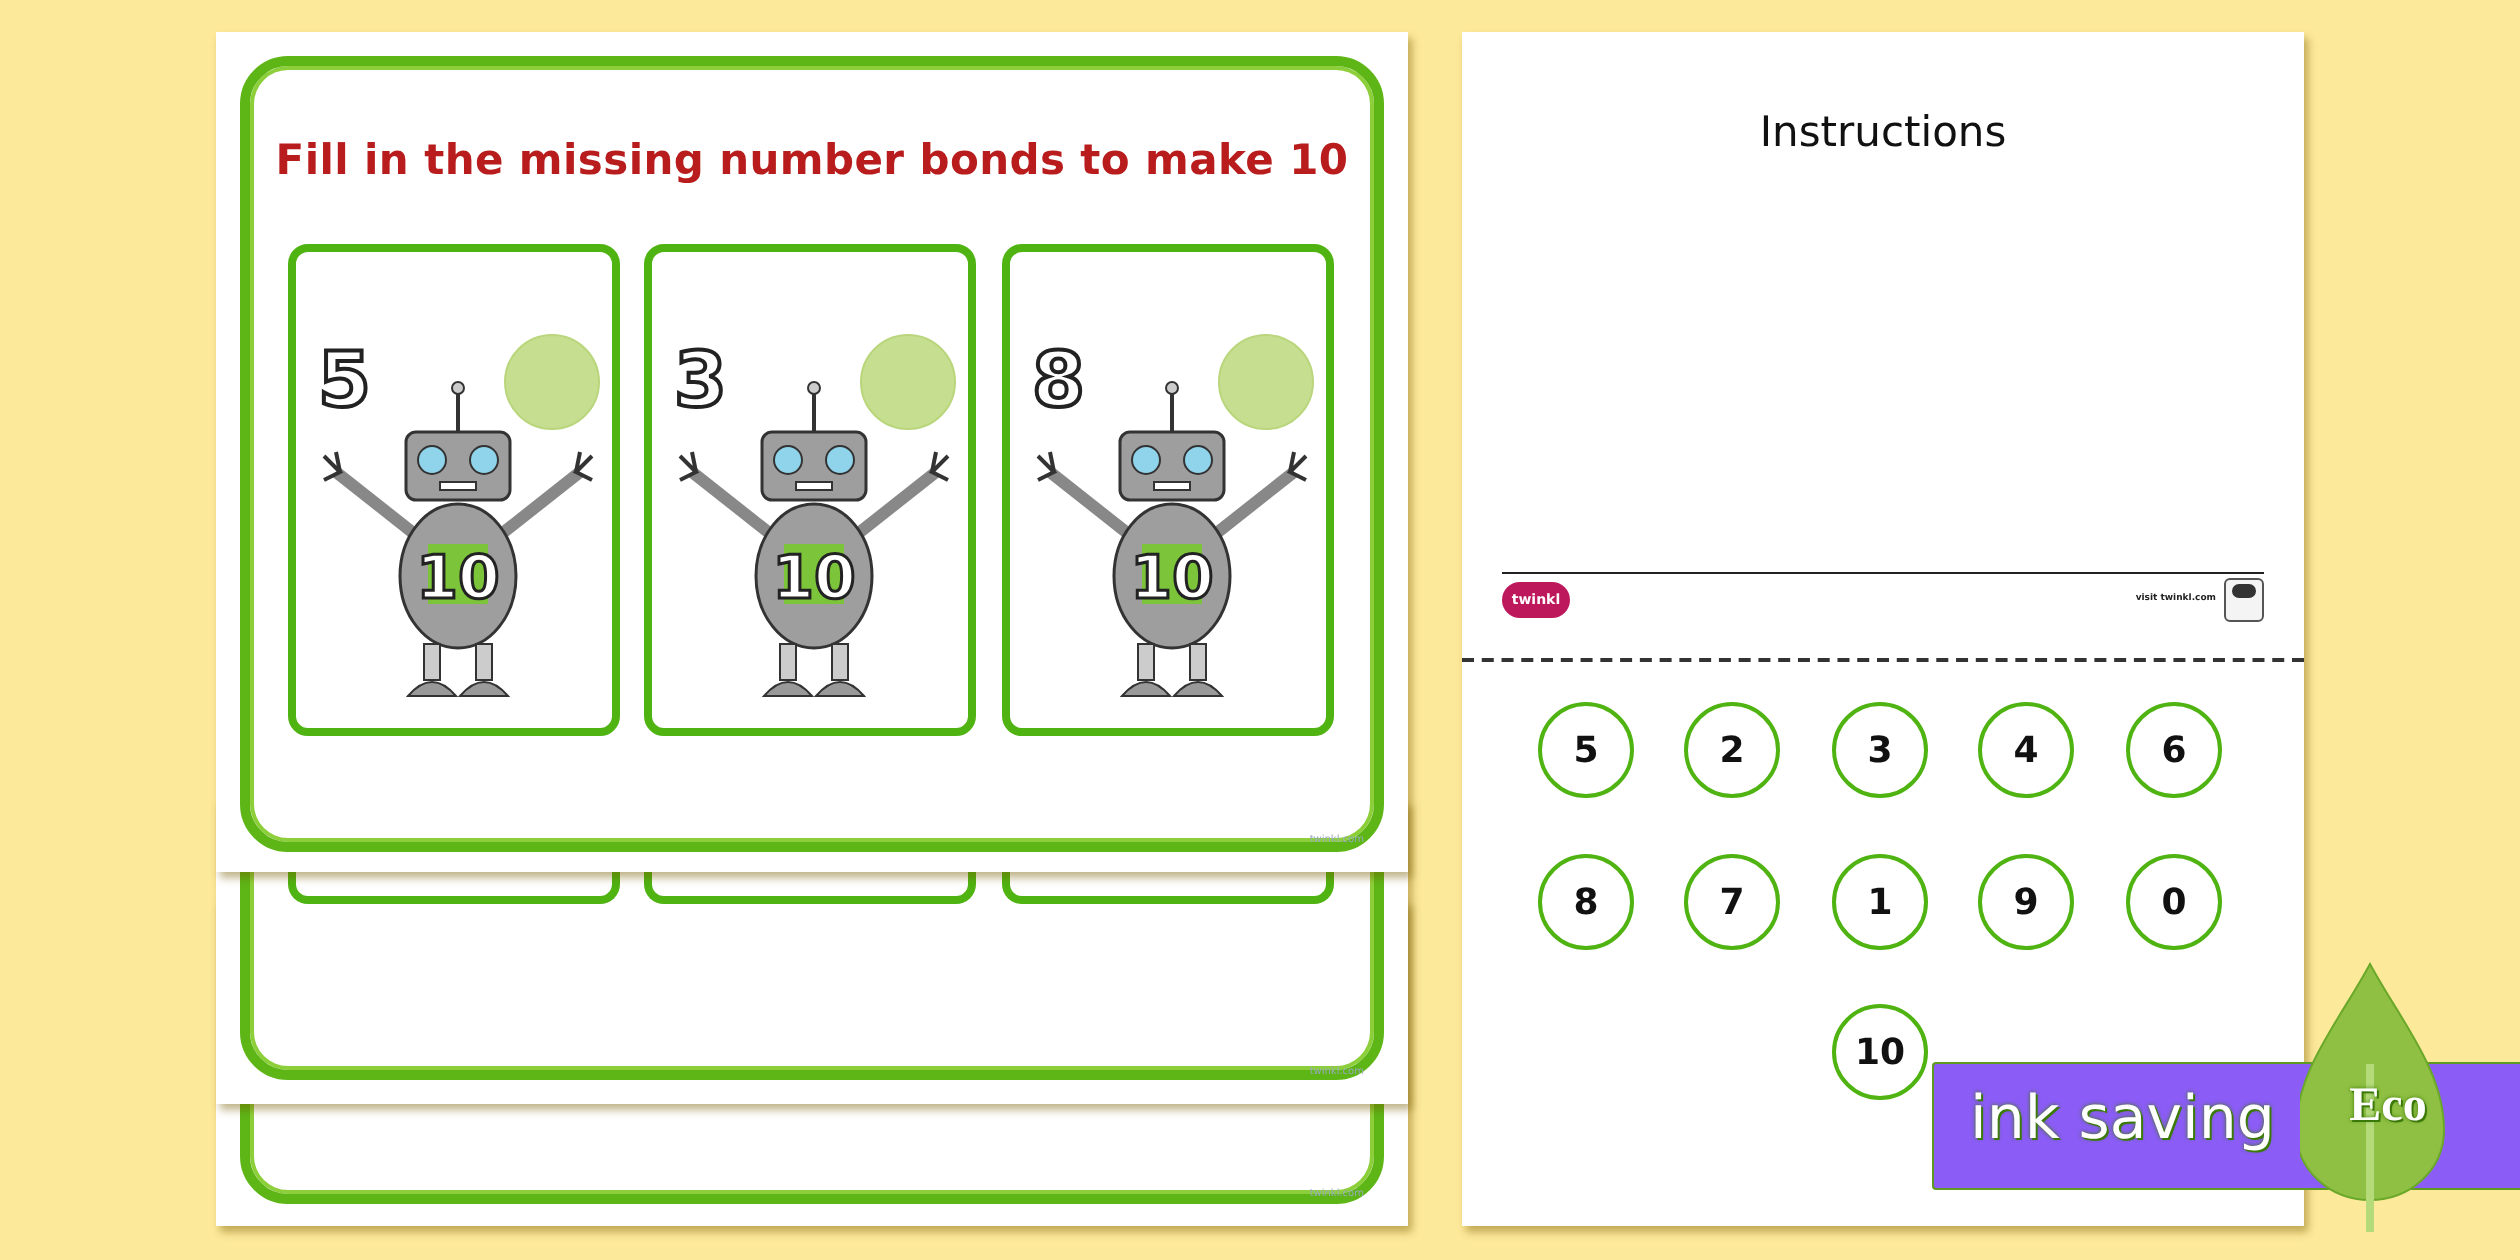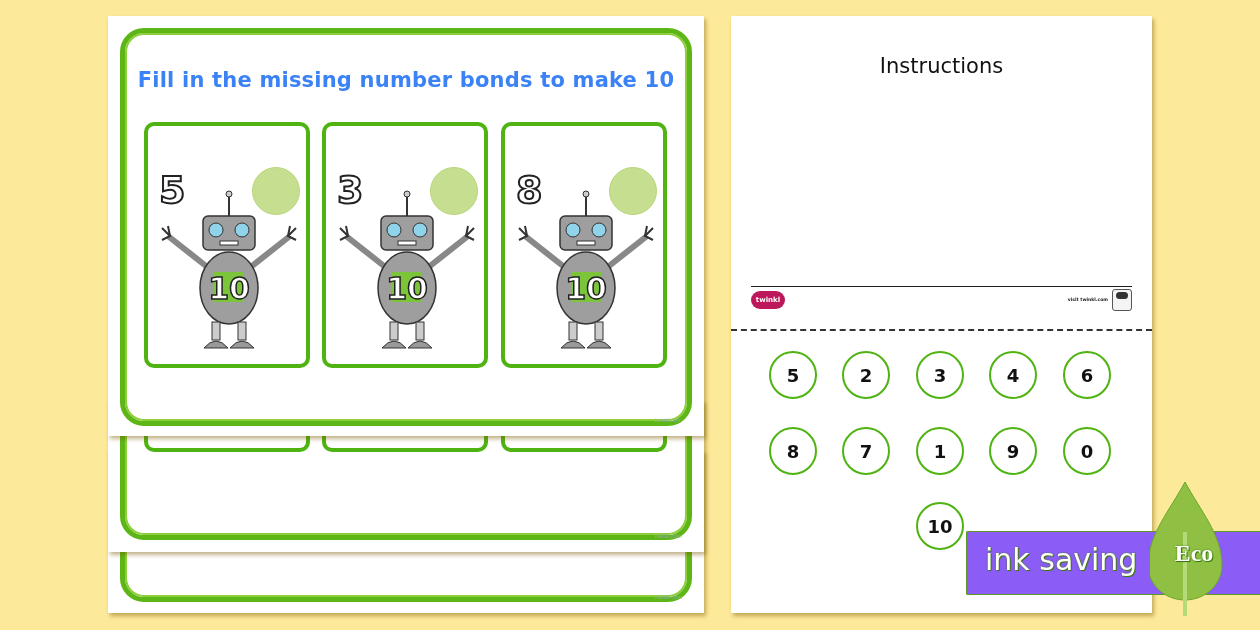--- a/index.html
+++ b/index.html
@@ -24,21 +24,21 @@
     position: absolute;
     font-size: 5px;
     color: #9ab;
     font-family: "DejaVu Sans", sans-serif;
   }
   .title {
     position: absolute;
     left: 0; right: 0;
     top: 52px;
     text-align: center;
-    color: #3b82f6;
+    color: #b91c1c;
     font-weight: bold;
     font-size: 21px;
     font-family: "DejaVu Sans", sans-serif;
     letter-spacing: 0.2px;
   }
   .card {
     position: absolute;
     width: 166px;
     height: 246px;
     border: 4px solid #4fb311;

